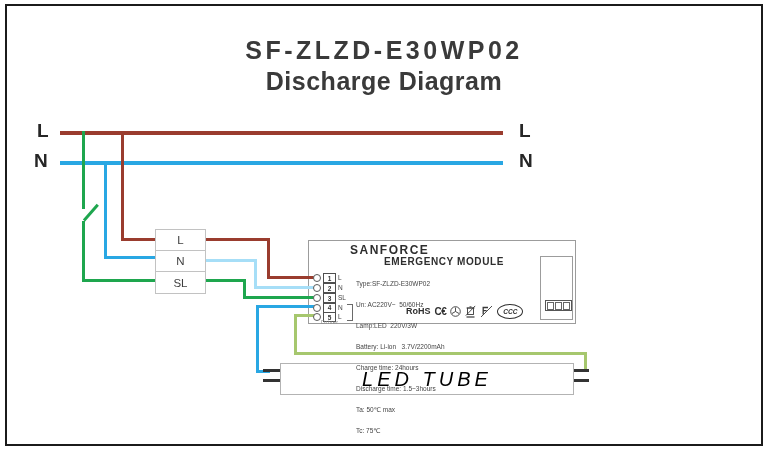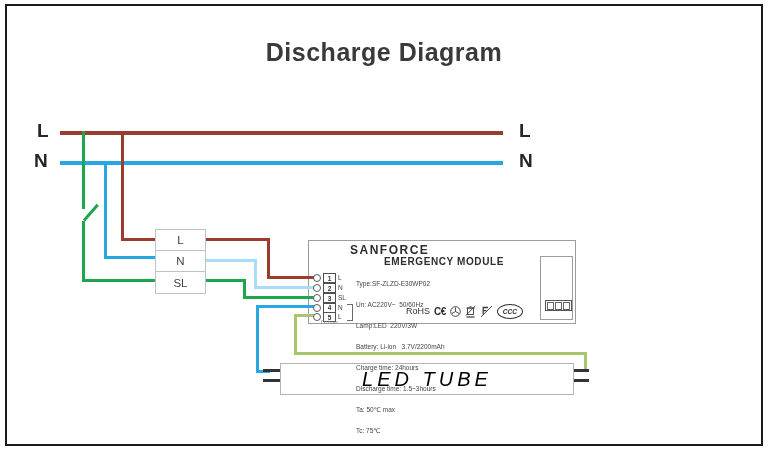--- a/index.html
+++ b/index.html
@@ -28,21 +28,21 @@
   #specs{left:356px;top:266px;z-index:4;font-size:6.5px;line-height:7px;color:#454545;white-space:pre;}
   .tcirc{position:absolute;width:6px;height:6px;border:1.2px solid #5a5a5a;border-radius:50%;
          background:#fff;z-index:4;}
   .tnum{position:absolute;width:11px;height:8px;border:1px solid #4f4f4f;z-index:4;background:#fff;
         font-size:6.5px;font-weight:bold;color:#333;display:flex;align-items:center;justify-content:center;}
   .tlabel{position:absolute;font-size:6.5px;color:#444;z-index:4;}
   #tbracket{left:347px;top:304px;width:5px;height:15px;border:1px solid #6a6a6a;border-left:none;z-index:4;}
   #tcaption{left:321px;top:318.5px;font-size:5.5px;color:#8a8a8a;z-index:4;letter-spacing:0.5px;}
   
   #certs{left:406px;top:301px;width:132px;height:20px;z-index:4;display:flex;align-items:center;gap:4px;}
-  #certs .rohs{font-size:9px;font-weight:normal;color:#2f2f2f;}
+  #certs .rohs{font-size:9px;font-weight:bold;color:#2f2f2f;}
   #certs .ce{font-size:10px;font-weight:600;color:#2f2f2f;letter-spacing:-0.5px;}
   #certs .ccc{width:24px;height:13px;border:1.3px solid #2f2f2f;border-radius:50%;display:flex;
         align-items:center;justify-content:center;font-size:6.5px;font-weight:bold;font-style:italic;color:#2f2f2f;}
   #inner-rect{left:540px;top:256px;width:31px;height:62px;border:1px solid #9c9c9c;z-index:4;}
   #conn-icon{left:545px;top:300px;z-index:5;display:flex;border:1px solid #555;padding:0.5px;background:#fff;}
   #conn-icon span{width:5.5px;height:6px;border:1px solid #666;margin:0 0.3px;display:block;
         background:linear-gradient(#fff 45%,#888 45%,#888 55%,#fff 55%);}
   
   #tube{left:280px;top:363px;width:292px;height:30px;background:#fff;border:1px solid #b3b3b3;z-index:2;
         display:flex;align-items:center;justify-content:center;}
@@ -53,20 +53,21 @@
          background:var(--c,#1ea64e);}
   svg{display:block;}
 </style>
 </head>
 <body>
 
 <div id="stage">
   <div class="abs" id="frame"></div>
 
   <div class="abs" id="title">
+    <div class="model">SF-ZLZD-E30WP02</div>
     <div class="sub">Discharge Diagram</div>
   </div>
 
   <div class="mains-label" style="left:37px;top:120px;">L</div>
   <div class="mains-label" style="left:34px;top:150px;">N</div>
   <div class="mains-label" style="left:519px;top:120px;">L</div>
   <div class="mains-label" style="left:519px;top:150px;">N</div>
 
   <div class="wire" style="left: 60px; top: 131px; width: 443px; height: 4px; --c: #9a3c2e;"></div>
   <div class="wire" style="left: 60px; top: 161px; width: 443px; height: 4px; --c: #29a7e3;"></div>

